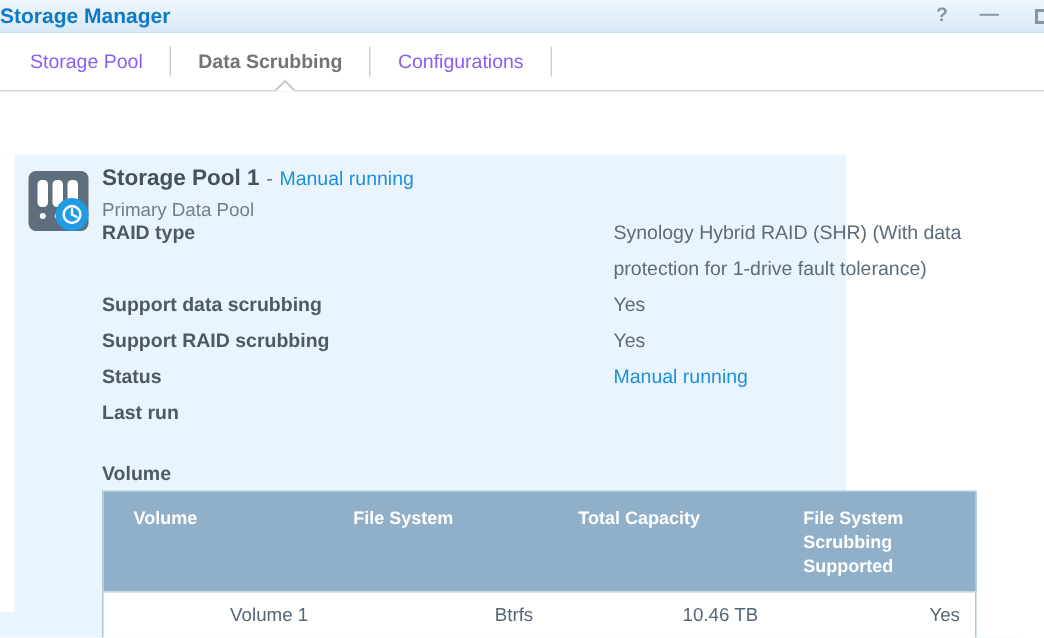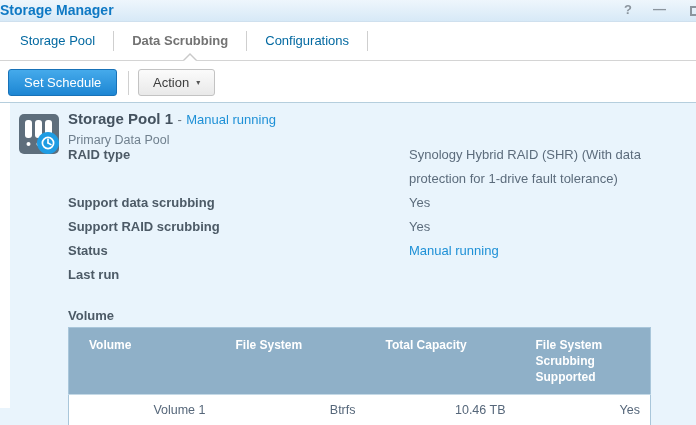--- a/index.html
+++ b/index.html
@@ -32,21 +32,21 @@
     border:2px solid #8b959e; cursor:pointer;
   }
 
   
   .tabbar {
     position:absolute; top:22px; left:0; width:696px; height:39px;
     background:#fff; border-bottom:1px solid #d4d4d4;
   }
   .tabs { display:flex; align-items:center; height:100%; padding-left:2px; }
   .tab {
-    padding:0 18px; font-size:13px; color:#0369a1; cursor:pointer;
+    padding:0 18px; font-size:13px; color:#8b5cf6; cursor:pointer;
     line-height:38px; white-space:nowrap;
   }
   .tab.active { color:#737373; font-weight:bold; }
   .tab-sep { width:1px; height:20px; background:#cfcfcf; }
   .notch-outer {
     position:absolute; bottom:0; left:183px; width:0; height:0;
     border-left:7px solid transparent; border-right:7px solid transparent;
     border-bottom:7px solid #c9c9c9;
   }
   .notch-inner {
@@ -72,21 +72,21 @@
     position:absolute; left:138px; top:7px; height:27px; padding:0 14px;
     background:linear-gradient(#fbfbfb, #e9e9e9);
     border:1px solid #c3c3c3; border-radius:3px;
     color:#3c3c3c; font-size:13px; font-family:"Liberation Sans", sans-serif;
     cursor:pointer; display:flex; align-items:center; gap:7px;
   }
   .btn-action .caret { font-size:8px; color:#555; }
 
   
   .content {
-    position:absolute; top:103px; left:0; width:696px; height:322px;
+    position:absolute; top:103px; left:0; width:564px; height:322px;
     background:#e9f4fc;
   }
   .left-strip { position:absolute; left:0; top:0; width:10px; height:305px; background:#fff; }
 
   .pool-icon { position:absolute; left:18px; top:10px; width:42px; height:42px; }
 
   .pool-title-line { position:absolute; left:68px; top:7px; white-space:nowrap; }
   .pool-name { font-size:15px; font-weight:bold; color:#44525f; }
   .pool-dash { font-size:13px; color:#66707a; }
   .pool-status-link { font-size:13px; color:#1e90d6; cursor:pointer; }
@@ -136,28 +136,20 @@
       <div class="tab-sep"></div>
       <div class="tab active">Data Scrubbing</div>
       <div class="tab-sep"></div>
       <div class="tab">Configurations</div>
       <div class="tab-sep"></div>
     </div>
     <div class="notch-outer"></div>
     <div class="notch-inner"></div>
   </div>
 
-  <div class="toolbar">
-    <button class="btn-primary">Set Schedule</button>
-    <div class="toolbar-sep"></div>
-    <button class="btn-action">
-      <span>Action</span>
-      <span class="caret">▾</span>
-    </button>
-  </div>
 
   <div class="content">
     <div class="left-strip"></div>
 
     <svg class="pool-icon" viewBox="0 0 42 42">
       <rect x="1" y="1" width="40" height="40" rx="5" fill="#5e6e7c"></rect>
       <rect x="7" y="7" width="7" height="18" rx="3" fill="#fff"></rect>
       <rect x="17" y="7" width="7" height="18" rx="3" fill="#fff"></rect>
       <rect x="27" y="7" width="7" height="18" rx="3" fill="#fff"></rect>
       <circle cx="10.5" cy="31" r="2" fill="#fff"></circle>

